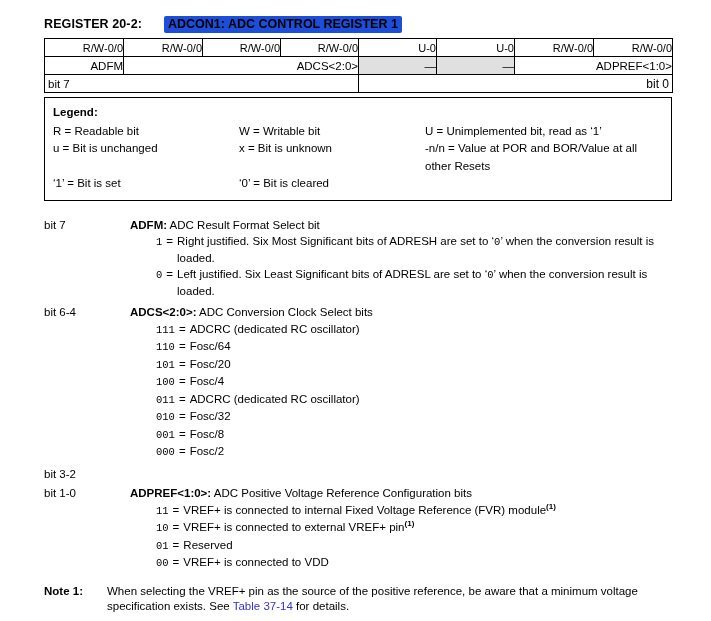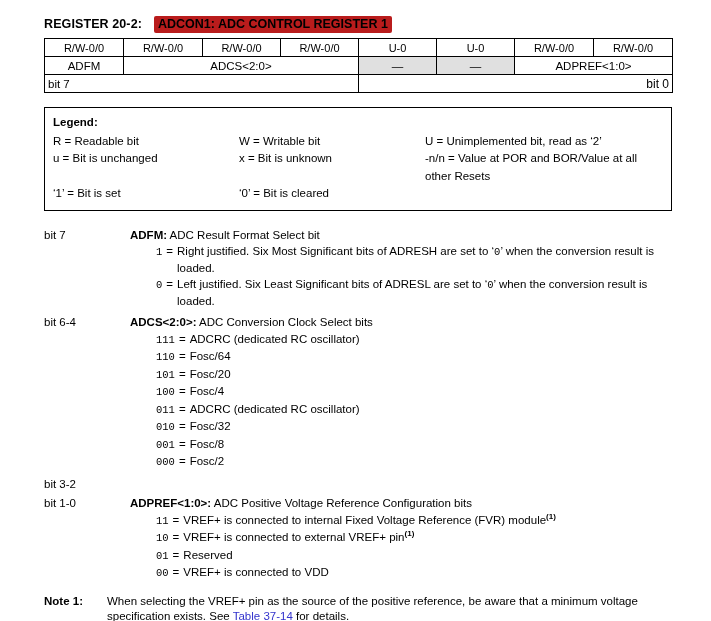--- a/index.html
+++ b/index.html
@@ -31,38 +31,38 @@
   }
   .reg-label {
     font-size: 12.5px;
     font-weight: bold;
     letter-spacing: 0.1px;
     white-space: nowrap;
   }
   .reg-title {
     font-size: 12.5px;
     font-weight: bold;
-    background: #b91c1c;
+    background: #1d4ed8;
     padding: 1px 4px 2px 4px;
-    margin-left: 12px;
+    margin-left: 22px;
     white-space: nowrap;
     border-radius: 2px;
   }
 
   
   table.reg {
     border-collapse: collapse;
     width: 628px;
     table-layout: fixed;
   }
   table.reg td {
     border: 1px solid #000000;
     height: 17px;
     font-size: 11.5px;
-    text-align: center;
+    text-align: right;
     vertical-align: middle;
     padding: 0;
     line-height: 16px;
   }
   table.reg td.rw { font-size: 11px; }
   table.reg td.shaded { background: #E0E0E0; }
   table.reg td.bitedge {
     text-align: left;
     padding-left: 3px;
     font-size: 11.5px;
@@ -71,21 +71,21 @@
     text-align: right;
     padding-right: 3px;
     font-size: 12px;
     padding-left: 28px;
   }
   .dash { font-size: 12px; }
 
   
   .legend {
     border: 1px solid #000000;
-    margin-top: 14px;
+    margin-top: 4px;
     padding: 6px 20px 7px 8px;
     font-size: 11.5px;
     line-height: 17.5px;
   }
   .legend-title {
     font-weight: bold;
     margin-bottom: 1px;
   }
   .legend-row {
     display: flex;
@@ -213,21 +213,21 @@
       <td colspan="4" class="bitedge-r">bit 0</td>
     </tr>
   </tbody>
     </table>
 
   <div class="legend">
     <div class="legend-title">Legend:</div>
     <div class="legend-row">
       <span class="legend-c1">R = Readable bit</span>
       <span class="legend-c2">W = Writable bit</span>
-      <span class="legend-c3">U = Unimplemented bit, read as ‘2’</span>
+      <span class="legend-c3">U = Unimplemented bit, read as ‘1’</span>
     </div>
     <div class="legend-row">
       <span class="legend-c1">u = Bit is unchanged</span>
       <span class="legend-c2">x = Bit is unknown</span>
       <span class="legend-c3">-n/n = Value at POR and BOR/Value at all other Resets</span>
     </div>
     <div class="legend-row">
       <span class="legend-c1">‘1’ = Bit is set</span>
       <span class="legend-c2">‘0’ = Bit is cleared</span>
       <span class="legend-c3"></span>

